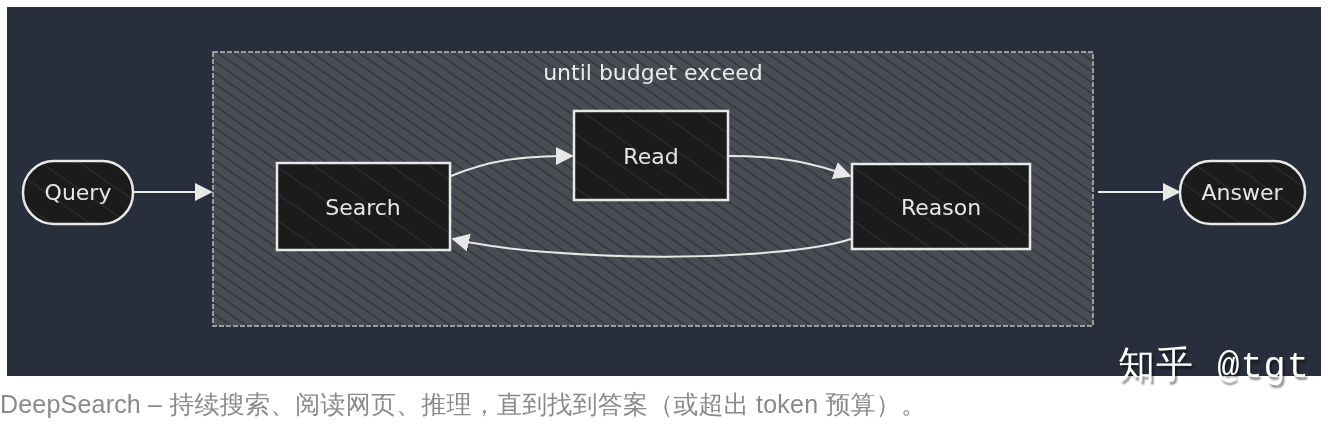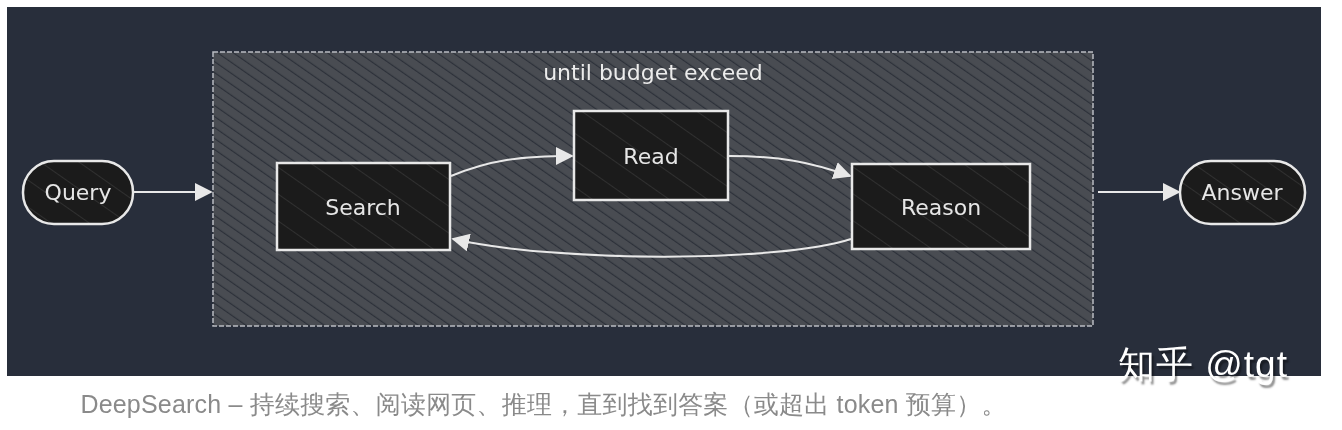--- a/index.html
+++ b/index.html
@@ -6,27 +6,27 @@
     body {
       width: 1342px; height: 430px; background: #ffffff; position: relative; overflow: hidden;
       font-family: "DejaVu Sans", sans-serif;
     }
     .panel {
       position: absolute; left: 7px; top: 7px; width: 1314px; height: 369px;
       background: #282e3b;
     }
     svg.diagram { position: absolute; left: 0; top: 0; }
     .caption {
-      position: absolute; left: 0; top: 388px; width: 1087px; text-align: center;
+      position: absolute; left: 0; top: 388px; width: 1087px; 
       font-family: "Liberation Sans", sans-serif; font-size: 25px; color: #8a8a8a;
       letter-spacing: 0.2px;
     }
     .watermark {
       position: absolute; left: 1118px; top: 340px; width: 200px; height: 50px;
-      font-family: Liberation Sans, sans-serif; font-size: 37px; color: #ffffff;
+      font-family: Liberation Mono, monospace; font-size: 37px; color: #ffffff;
       text-shadow: 2px 3px 2px rgba(0,0,0,0.45); white-space: nowrap; overflow: hidden;
       letter-spacing: 1px;
     }
     .node-label {
       font-family: "DejaVu Sans", sans-serif; fill: #e6e6e6; font-size: 22px;
     }
     .loop-label {
       font-family: "DejaVu Sans", sans-serif; fill: #ececec; font-size: 22px;
     }
   </style>

